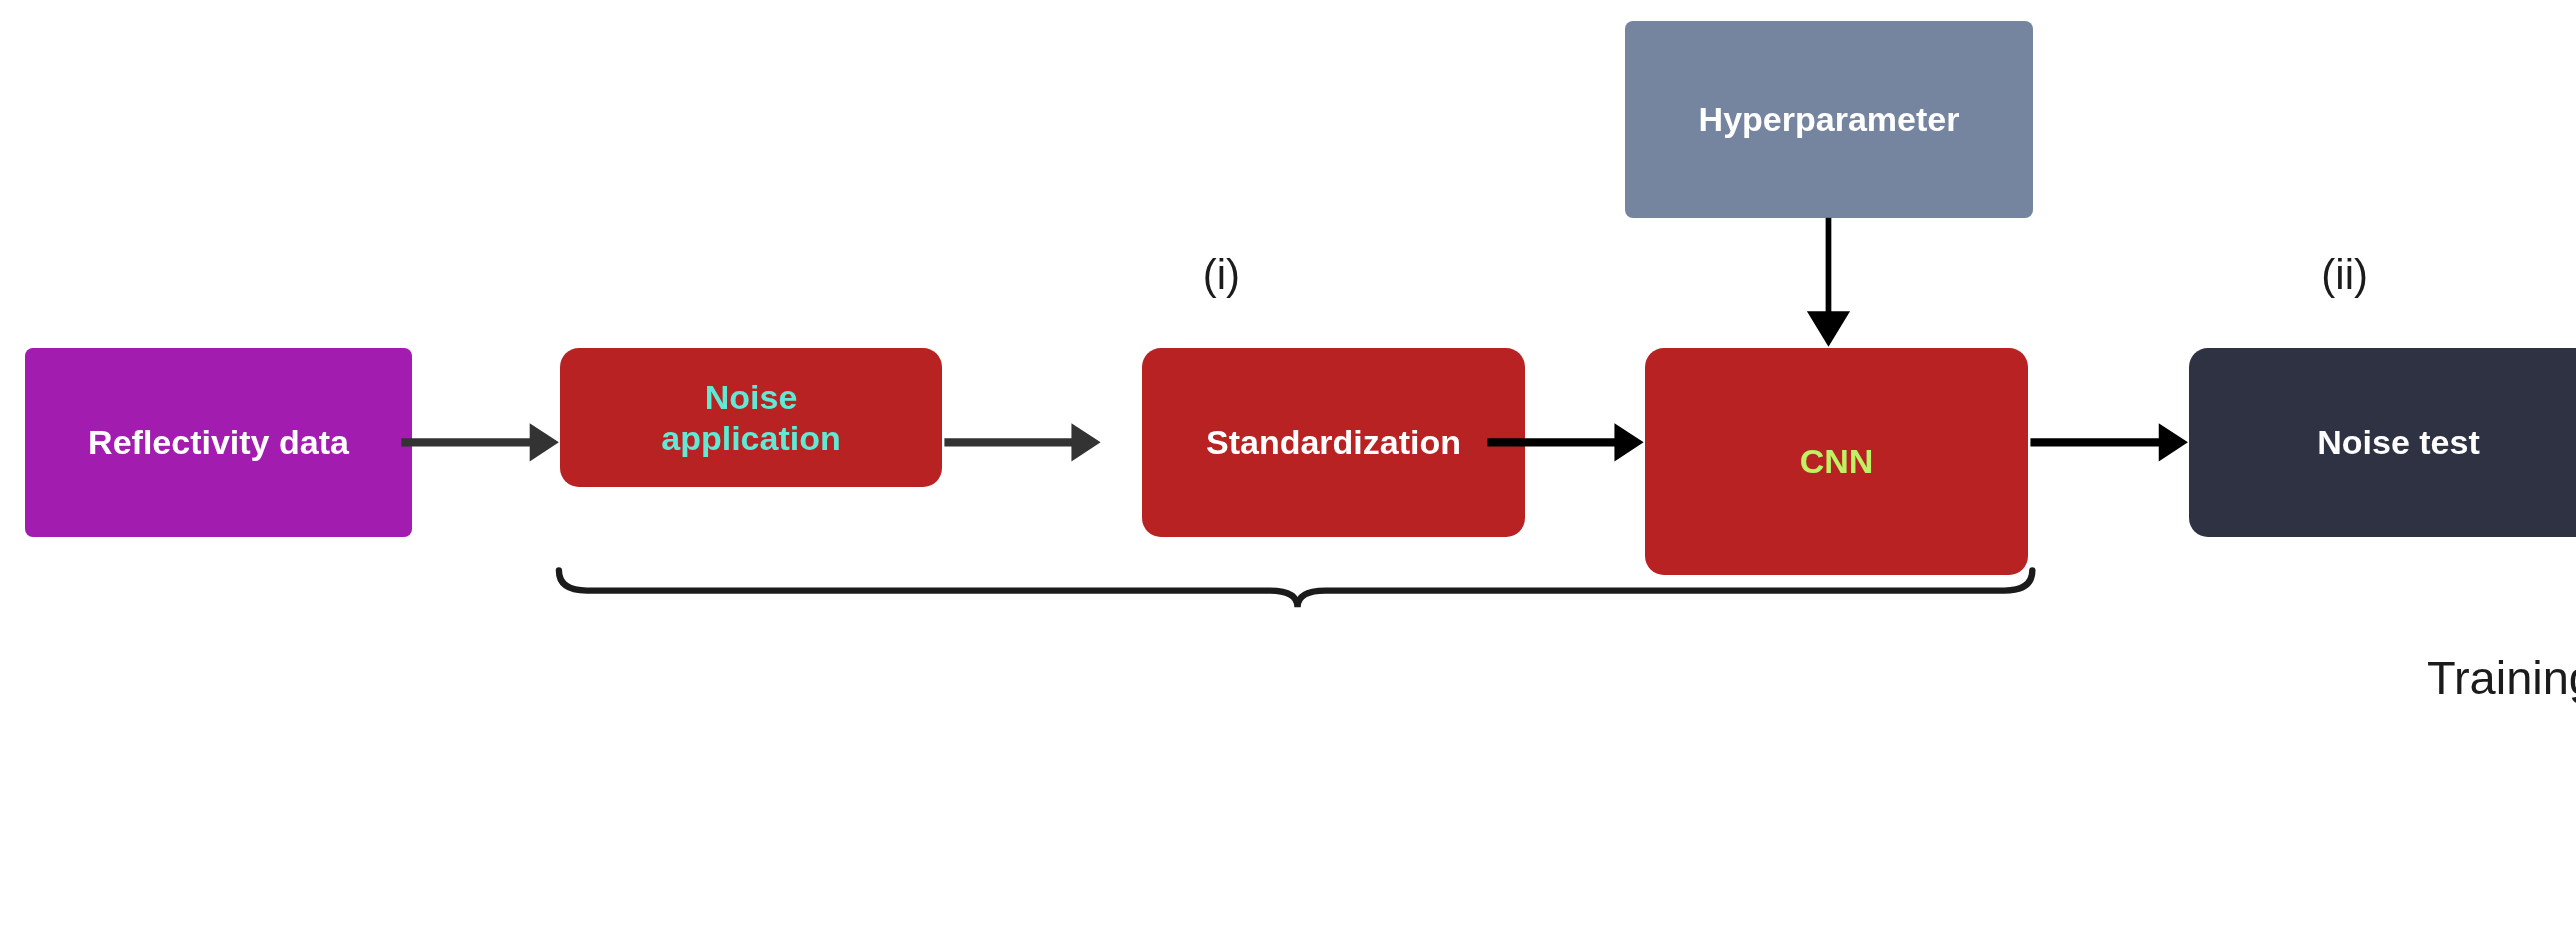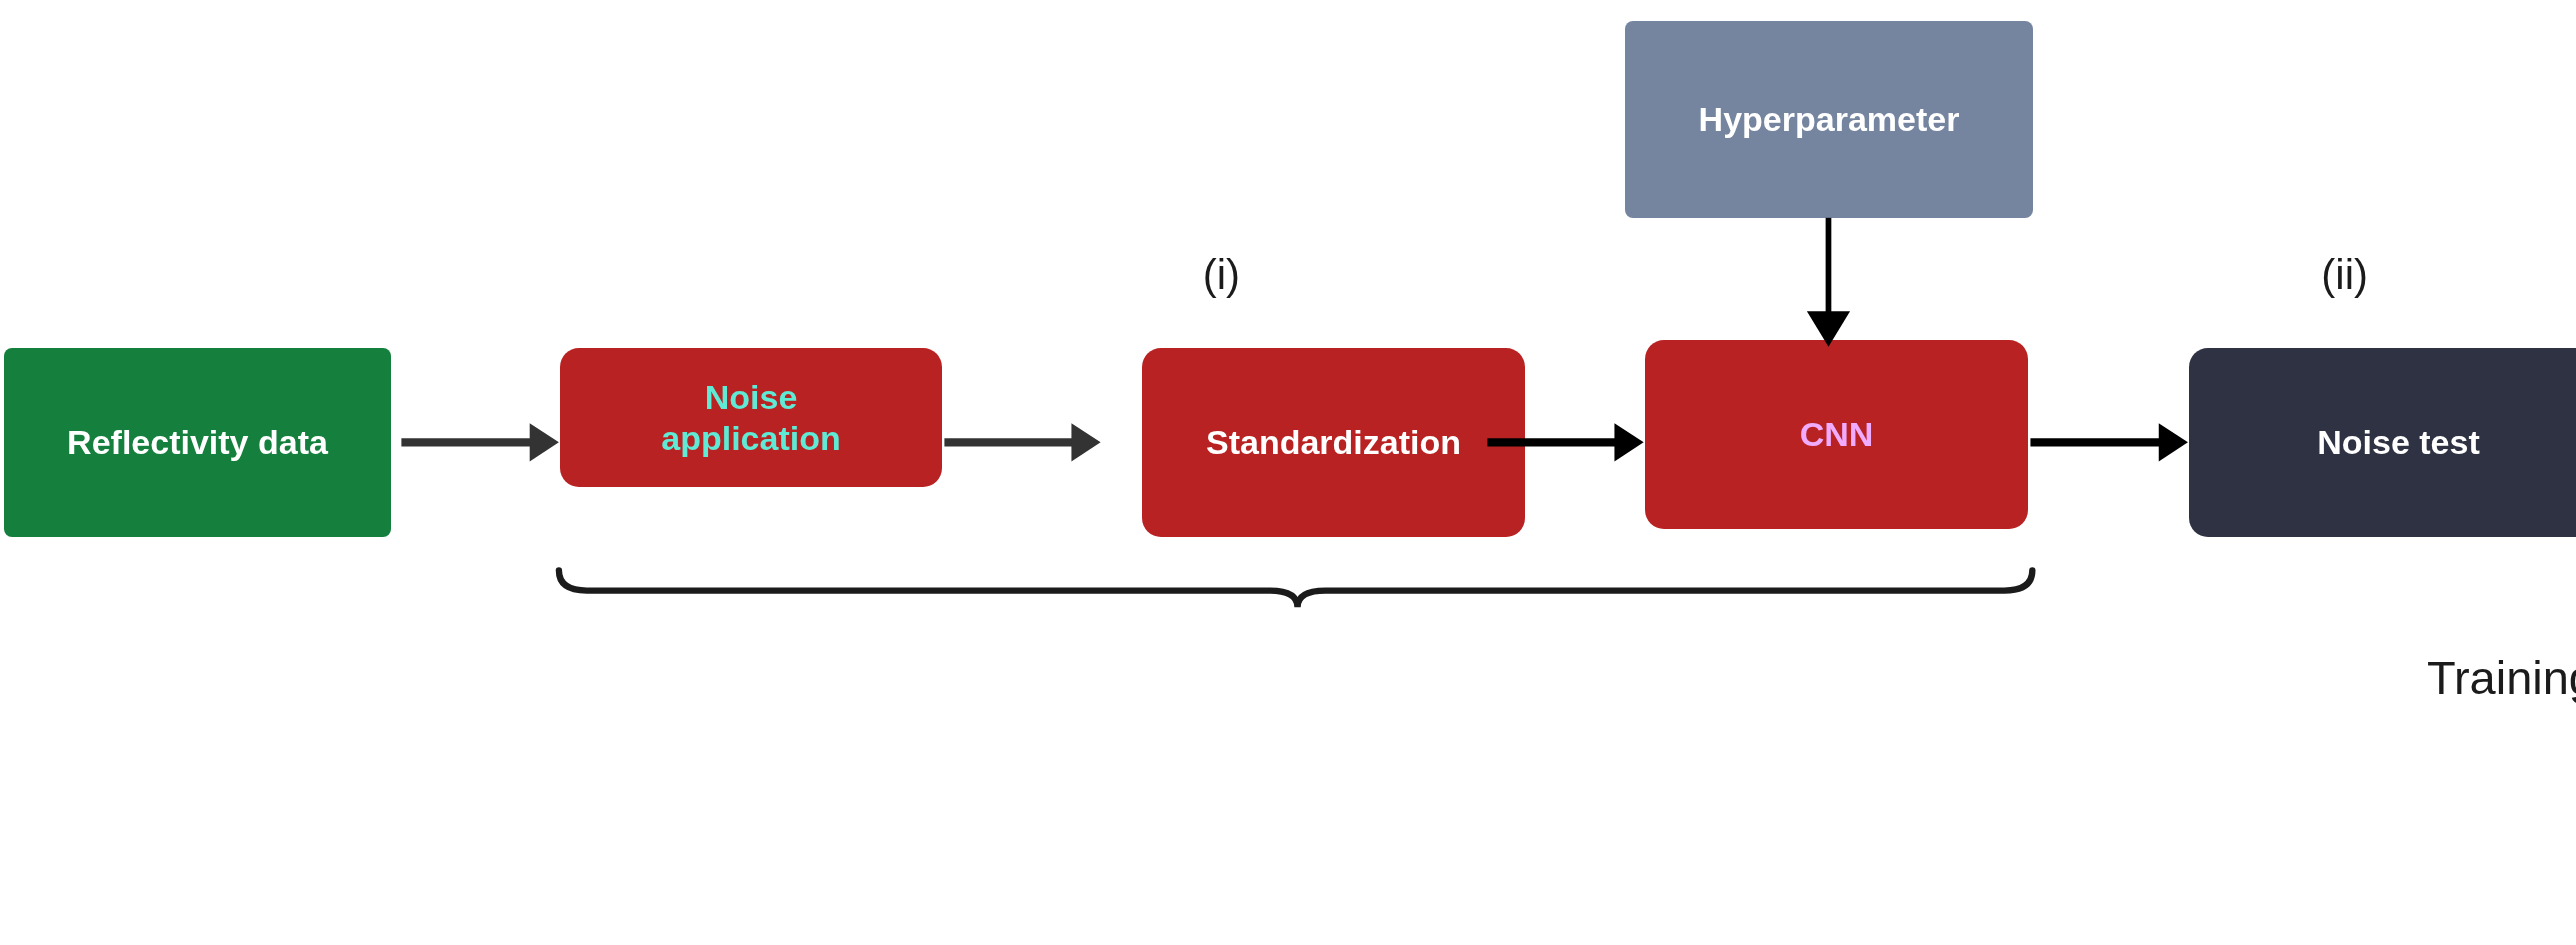--- a/index.html
+++ b/index.html
@@ -60,36 +60,36 @@
 </style>
 </head>
 <body>
 
 <div id="stage" style="background: rgb(255, 255, 255);">
 
   <div class="node node-square" id="n-hyperparameter" style="left: 1625px; top: 21px; width: 408px; height: 197px; background: rgb(117, 133, 160); font-size: 34px; color: rgb(255, 255, 255);">
     <span>Hyperparameter</span>
   </div>
 
-  <div class="node node-square" id="n-reflectivity-data" style="left: 4px; top: 348px; width: 387px; height: 189px; background: #15803d; font-size: 34px; color: rgb(255, 255, 255);">
+  <div class="node node-square" id="n-reflectivity-data" style="left: 25px; top: 348px; width: 387px; height: 189px; background: #a21caf; font-size: 34px; color: rgb(255, 255, 255);">
     <span>Reflectivity data</span>
   </div>
 
   <div class="node node-round" id="n-noise-application" style="left: 560px; top: 348px; width: 382px; height: 139px; background: rgb(185, 34, 34); font-size: 34px; color: #5eead4; justify-content: center;">
     <span>
       <span>Noise</span><br>
       <span>application</span>
     </span>
   </div>
 
   <div class="node node-round" id="n-standardization" style="left: 1102px; top: 348px; width: 383px; height: 189px; background: rgb(185, 34, 34); font-size: 34px; color: rgb(255, 255, 255); margin-left: 40px;">
     <span>Standardization</span>
   </div>
 
-  <div class="node node-round" id="n-cnn" style="left: 1645px; top: 340px; width: 383px; height: 189px; background: rgb(185, 34, 34); font-size: 34px; color: #f0abfc;">
+  <div class="node node-round" id="n-cnn" style="left: 1645px; top: 348px; width: 383px; height: 227px; background: rgb(185, 34, 34); font-size: 34px; color: #bef264;">
     <span>CNN</span>
   </div>
 
   <div class="node node-round" id="n-pseudo-test" style="left: 2189px; top: 348px; width: 419px; height: 189px; background: rgb(46, 50, 67); font-size: 34px; color: rgb(255, 255, 255);">
     <span>Noise test</span>
   </div>
 
   <div class="step-label" id="lbl-i" style="top: 254px; left: 0px; width: 1240px; text-align: right; padding-right: 0px; color: rgb(27, 27, 27);">(i)</div>
   <div class="step-label" id="lbl-ii" style="top: 254px; left: 0px; width: 2324px; text-align: right; padding-right: 0px; color: rgb(27, 27, 27); padding-left: 44px;">(ii)</div>
   <div class="step-label" id="lbl-iii" style="top: 254px; left: 0px; width: 3411px; text-align: right; padding-right: 0px; color: rgb(27, 27, 27);">(iii)</div>

